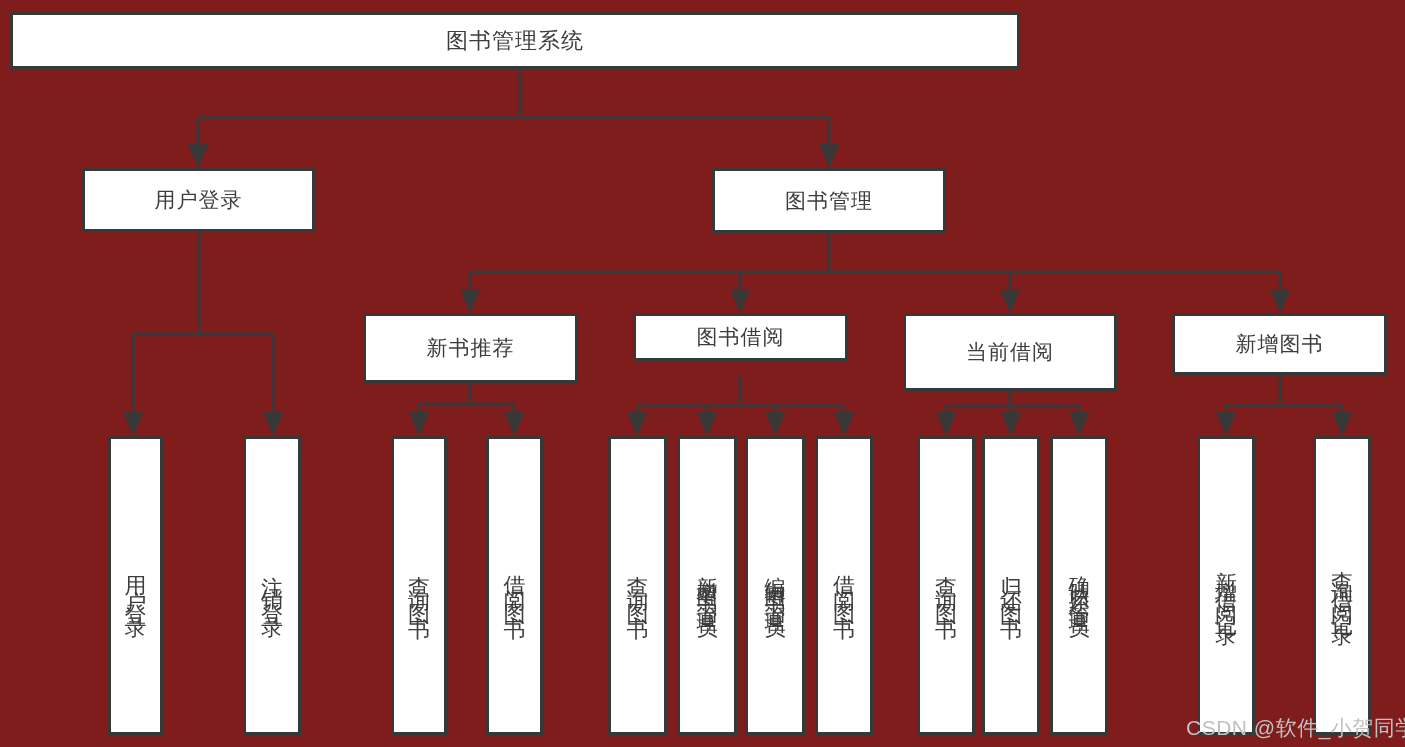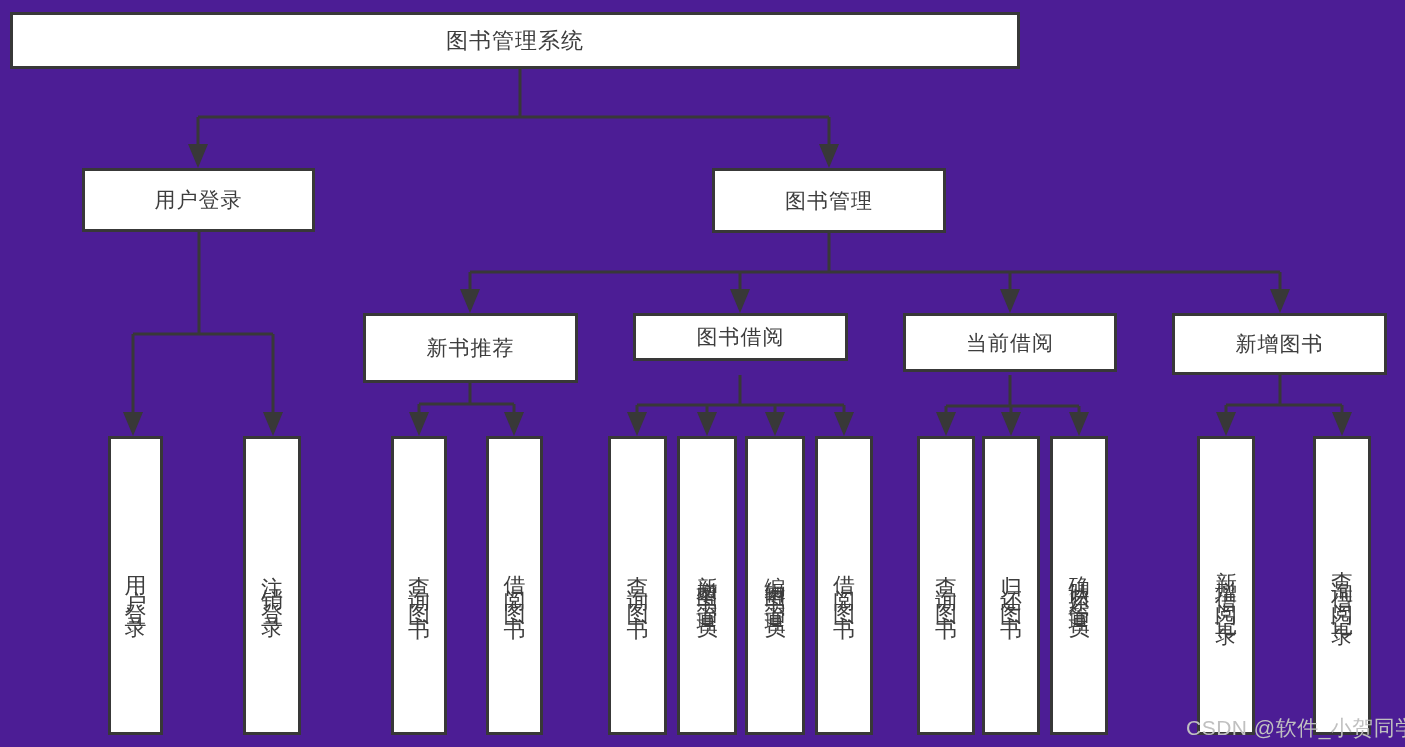--- a/index.html
+++ b/index.html
@@ -1,17 +1,17 @@
 <!DOCTYPE html>
 <html><head>
 <meta charset="utf-8">
 <style>
   html,body{margin:0;padding:0;background:#fff;}
   .canvas{
-    position:relative;width:1405px;height:747px;background:#4c1d95;
+    position:relative;width:1405px;height:747px;background:#7f1d1d;
     font-family:"Liberation Sans", sans-serif;color:#3d3d3d;overflow:hidden;
   }
   .connectors{position:absolute;left:0;top:0;width:1405px;height:747px;}
   .box{
     position:absolute;box-sizing:border-box;background:#ffffff;
     border:3px solid #383838;display:flex;align-items:center;justify-content:center;
   }
   .hbox{font-size:21px;letter-spacing:1px;}
   .root{font-size:22px;}
   .vbox{
@@ -63,21 +63,21 @@
     </g>
   </svg>
 
   <div class="box hbox root" style="left:10px;top:12px;width:1010px;height:57px;">图书管理系统</div>
 
   <div class="box hbox" style="left:82px;top:168px;width:233px;height:64px;">用户登录</div>
   <div class="box hbox" style="left:712px;top:168px;width:234px;height:65px;">图书管理</div>
 
   <div class="box hbox" style="left:363px;top:313px;width:215px;height:70px;">新书推荐</div>
   <div class="box hbox" style="left:633px;top:313px;width:215px;height:48px;">图书借阅</div>
-  <div class="box hbox" style="left:903px;top:313px;width:214px;height:59px;">当前借阅</div>
+  <div class="box hbox" style="left:903px;top:313px;width:214px;height:78px;">当前借阅</div>
   <div class="box hbox" style="left:1172px;top:313px;width:215px;height:62px;">新增图书</div>
 
   <div class="box vbox" style="left:108px;top:436px;width:55px;height:299px;">用户登录</div>
   <div class="box vbox" style="left:243px;top:436px;width:58px;height:299px;">注销登录</div>
 
   <div class="box vbox" style="left:391px;top:436px;width:56px;height:299px;">查询图书</div>
   <div class="box vbox" style="left:486px;top:436px;width:57px;height:299px;">借阅图书</div>
 
   <div class="box vbox" style="left:608px;top:436px;width:59px;height:299px;">查询图书</div>
   <div class="box vbox vt-long" style="left:677px;top:436px;width:60px;height:299px;">新增图书（管理员）</div>

